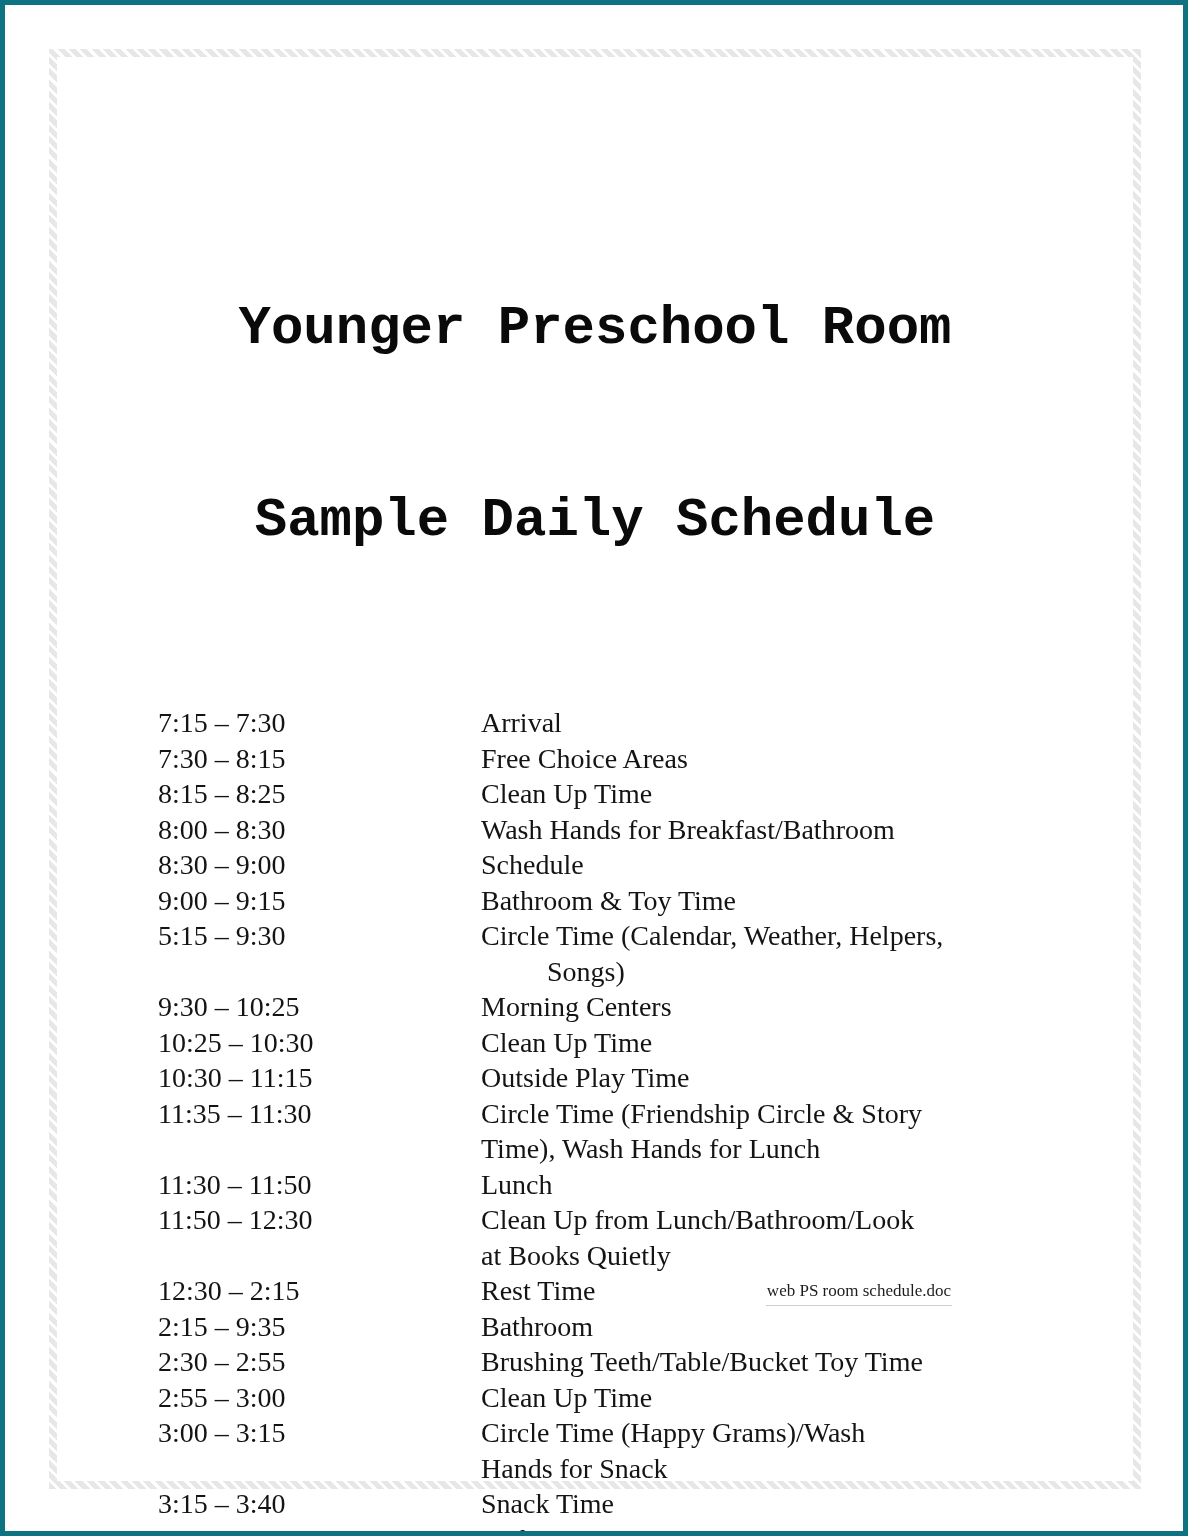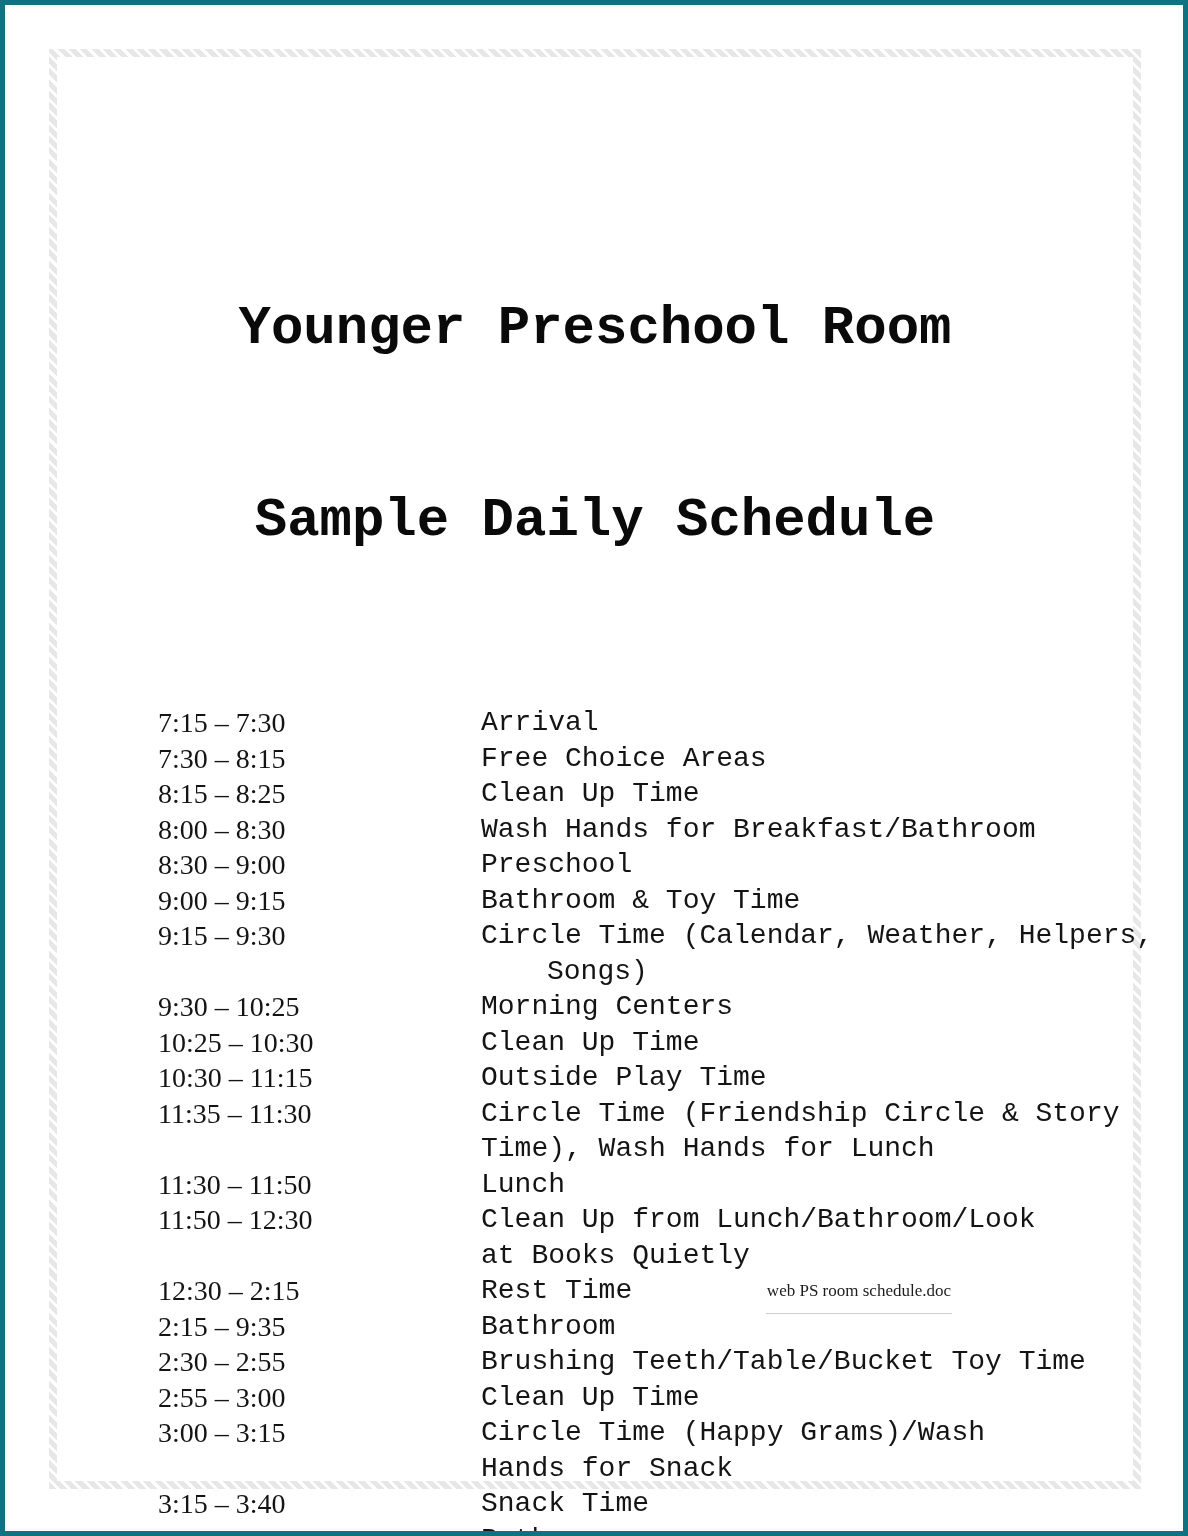--- a/index.html
+++ b/index.html
@@ -58,34 +58,33 @@
   .schedule-row {
     display: grid;
     grid-template-columns: 279px 1fr;
     gap: 44px;
   }
   .time-range {
     white-space: pre;
   }
   .activity-line {
     white-space: pre;
-    font-family: Liberation Mono, monospace;
   }
   .activity-line.indent {
     padding-left: 66px;
   }
   .doc-footer {
     position: absolute;
     top: 1224px;
     right: 181px;
     font-size: 17px;
     line-height: 20px;
     color: #1d1d1d;
     border-bottom: 1px solid #cfcfcf;
-    padding: 0 1px 12px 1px;
+    padding: 0 1px 4px 1px;
   }
 </style>
 </head>
 <body>
 
 <div class="stage">
   <div class="frame">
     <div class="content">
 
       <div class="doc-title">
@@ -118,33 +117,33 @@
   <div class="schedule-row">
     <div class="time-range">8:00 – 8:30</div>
     <div class="activity">
               <div class="activity-line">Wash Hands for Breakfast/Bathroom</div>
             </div>
   </div>
 
   <div class="schedule-row">
     <div class="time-range">8:30 – 9:00</div>
     <div class="activity">
-              <div class="activity-line">Preschool</div>
+              <div class="activity-line">Schedule</div>
             </div>
   </div>
 
   <div class="schedule-row">
     <div class="time-range">9:00 – 9:15</div>
     <div class="activity">
               <div class="activity-line">Bathroom &amp; Toy Time</div>
             </div>
   </div>
 
   <div class="schedule-row">
-    <div class="time-range">9:15 – 9:30</div>
+    <div class="time-range">5:15 – 9:30</div>
     <div class="activity">
               <div class="activity-line">Circle Time (Calendar, Weather, Helpers,</div>
               <div class="activity-line indent">Songs)</div>
             </div>
   </div>
 
   <div class="schedule-row">
     <div class="time-range">9:30 – 10:25</div>
     <div class="activity">
               <div class="activity-line">Morning Centers</div>

